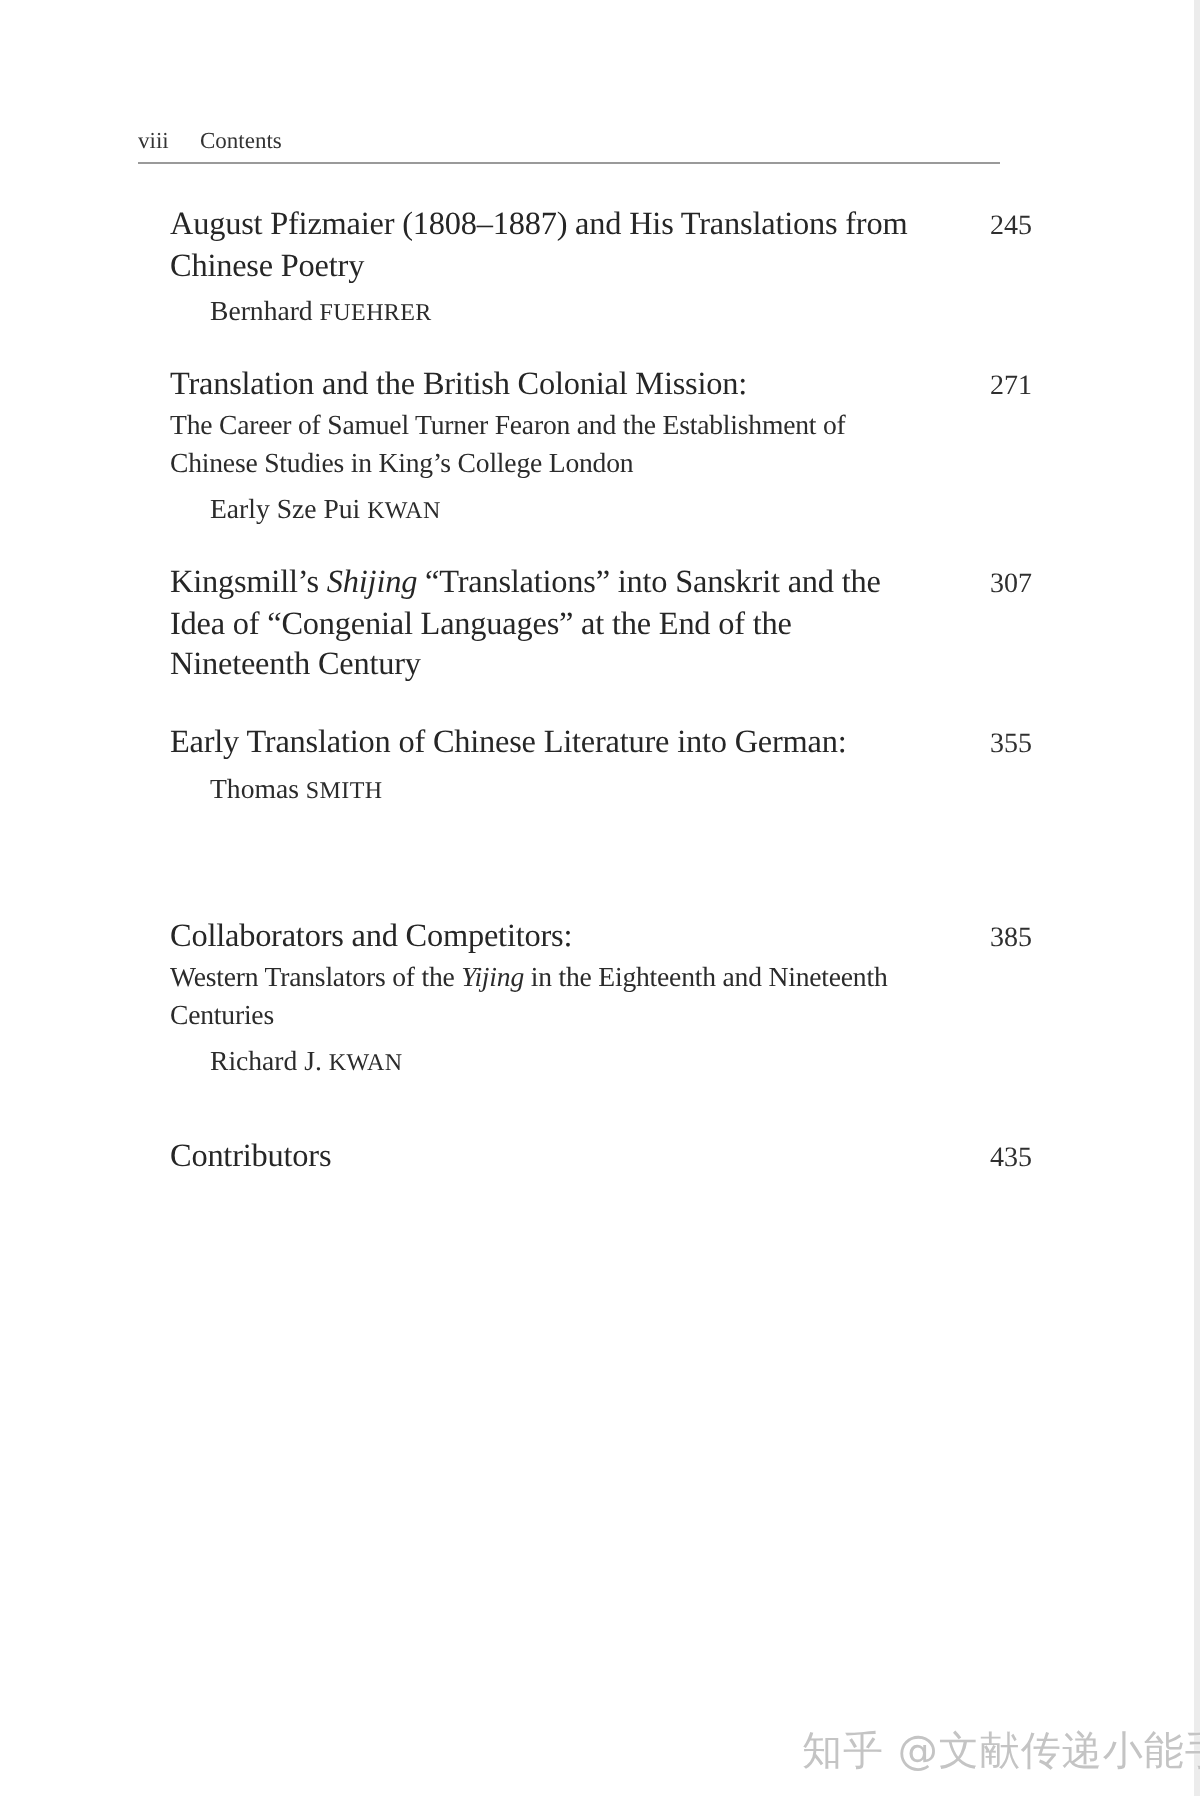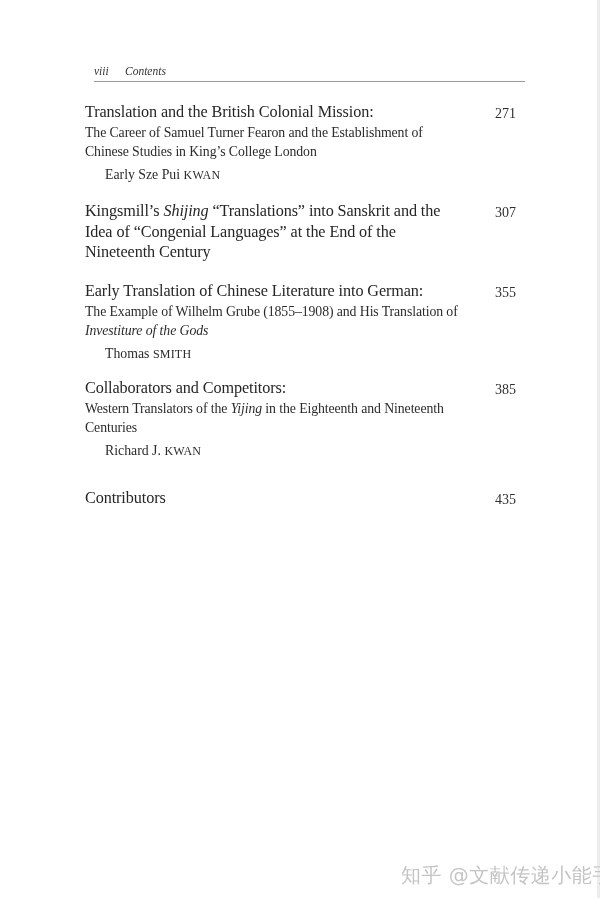--- a/index.html
+++ b/index.html
@@ -18,29 +18,28 @@
   .page-edge {
     position: absolute;
     top: 0;
     right: 0;
     width: 3px;
     height: 898px;
     background: #ececec;
   }
   .running-head {
     position: absolute;
-    left: 94px;
+    left: 69px;
     top: 64px;
     width: 431px;
     height: 17px;
     border-bottom: 1px solid #9a9a9a;
     font-size: 11.5px;
     line-height: 14px;
     color: #333;
-    font-style: italic;
   }
   .running-head .folio {
     display: inline-block;
     width: 31px;
   }
   .toc {
     position: absolute;
     left: 85px;
     top: 102px;
     width: 431px;
@@ -97,39 +96,46 @@
 <body>
 
 <div class="page-edge"></div>
 
 <div class="running-head">
   <span class="folio">viii</span><span>Contents</span>
 </div>
 
 <div class="toc">
 
+  <div class="entry" style="height:80px;">
+    <div class="title-main">August Pfizmaier (1808–1887) and His Translations from Chinese Poetry</div>
+    <div class="author">
+      <span>Bernhard</span>
+      <span class="sc">FUEHRER</span>
+    </div>
+    <span class="page">245</span>
+  </div>
 
   <div class="entry" style="height:99px;">
     <div class="title-main">Translation and the British Colonial Mission:</div>
     <div class="subtitle">The Career of Samuel Turner Fearon and the Establishment of Chinese Studies in King’s College London</div>
     <div class="author">
       <span>Early Sze Pui</span>
       <span class="sc">KWAN</span>
     </div>
     <span class="page">271</span>
   </div>
 
   <div class="entry" style="height:80px;">
     <div class="title-main"><span>Kingsmill’s </span><em>Shijing</em><span> “Translations” into Sanskrit and the Idea of “Congenial Languages” at the End of the Nineteenth Century</span></div>
     <span class="page">307</span>
   </div>
 
   <div class="entry" style="height:97px;">
     <div class="title-main">Early Translation of Chinese Literature into German:</div>
-    <div class="subtitle"><span>The Example of Wilhelm Grube (1855–1908) and His Translation of </span><em>Investiture of the Gods</em></div>
     <div class="author">
       <span>Thomas</span>
       <span class="sc">SMITH</span>
     </div>
     <span class="page">355</span>
   </div>
 
   <div class="entry" style="height:110px;">
     <div class="title-main">Collaborators and Competitors:</div>
     <div class="subtitle"><span>Western Translators of the </span><em>Yijing</em><span> in the Eighteenth and Nineteenth Centuries</span></div>

